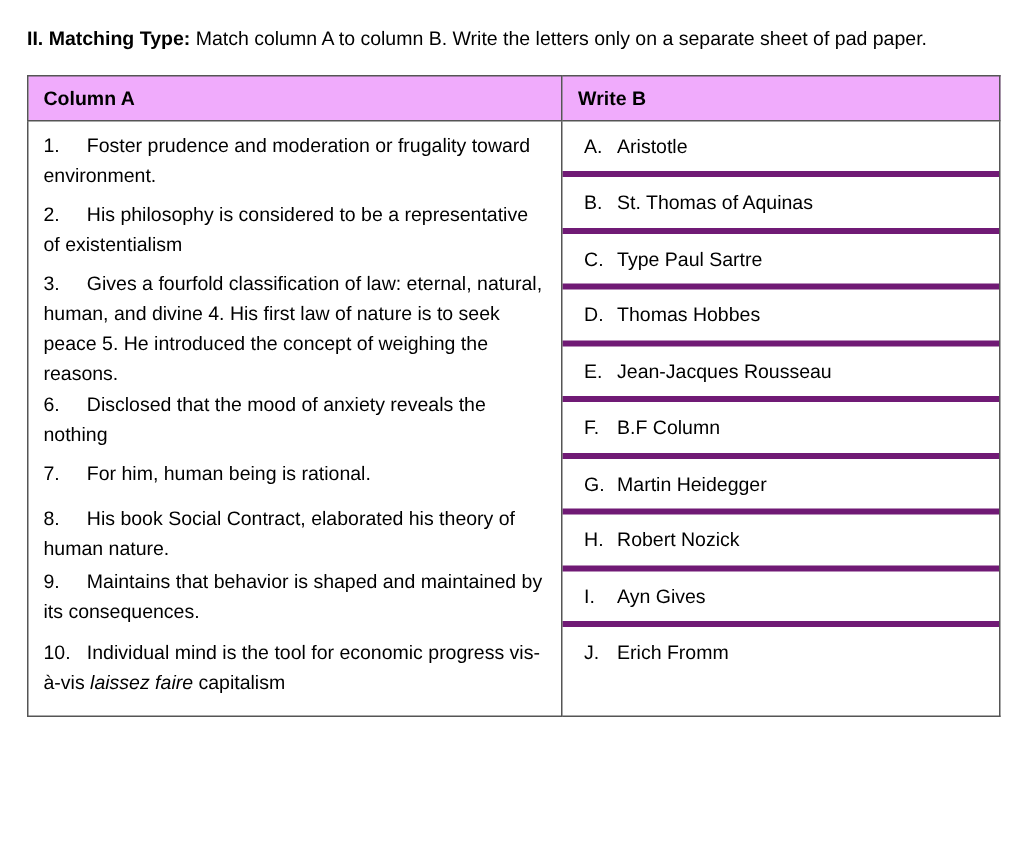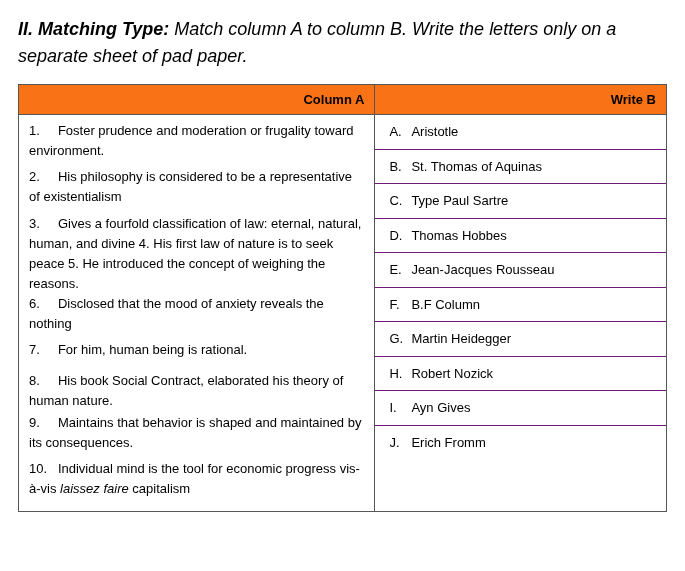--- a/index.html
+++ b/index.html
@@ -10,39 +10,38 @@
     body {
       background: #fff;
       font-family: Arial, sans-serif;
       font-size: 13px;
       color: #000;
       width: 685px;
       min-height: 571px;
       padding: 16px 18px;
     }
     .instruction {
-      font-size: 18px;
+      font-size: 13px;
       line-height: 1.5;
       margin-bottom: 14px;
-      font-style: italic;
     }
     .instruction strong {
       font-weight: bold;
     }
     table {
       width: 100%;
       border-collapse: collapse;
       border: 1px solid #555;
     }
     thead th {
       border: 1px solid #555;
       padding: 7px 10px;
-      text-align: right;
+      text-align: left;
       font-weight: bold;
-      background: #f97316;
+      background: #f0abfc;
     }
     tbody td {
       border: 1px solid #555;
       vertical-align: top;
       padding: 0;
     }
     .col-a {
       width: 55%;
       padding: 6px 10px;
       line-height: 1.55;
@@ -50,21 +49,21 @@
     .col-b {
       width: 45%;
     }
     .col-b-items {
       list-style: none;
       padding: 0;
       margin: 0;
     }
     .col-b-item {
       padding: 7px 14px;
-      border-bottom: 1px solid #701a75;
+      border-bottom: 4px solid #701a75;
       line-height: 1.5;
     }
     .col-b-item:last-child {
       border-bottom: none;
     }
   </style>
 </head>
 <body>
 
 <p class="instruction">

